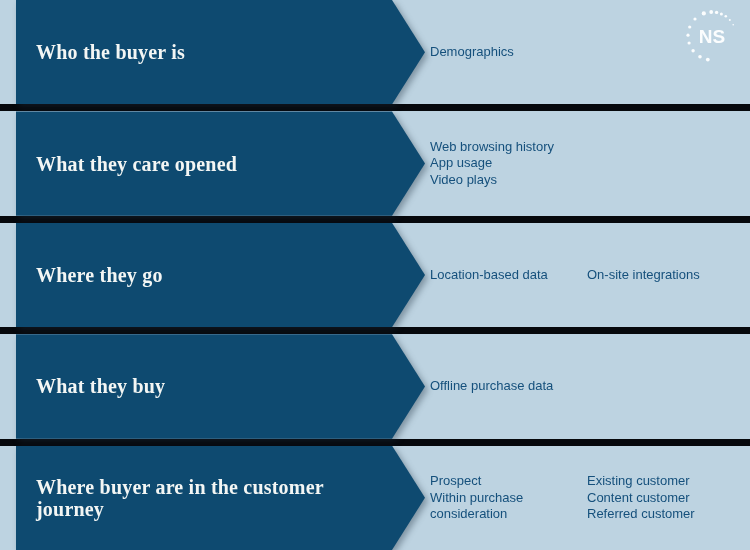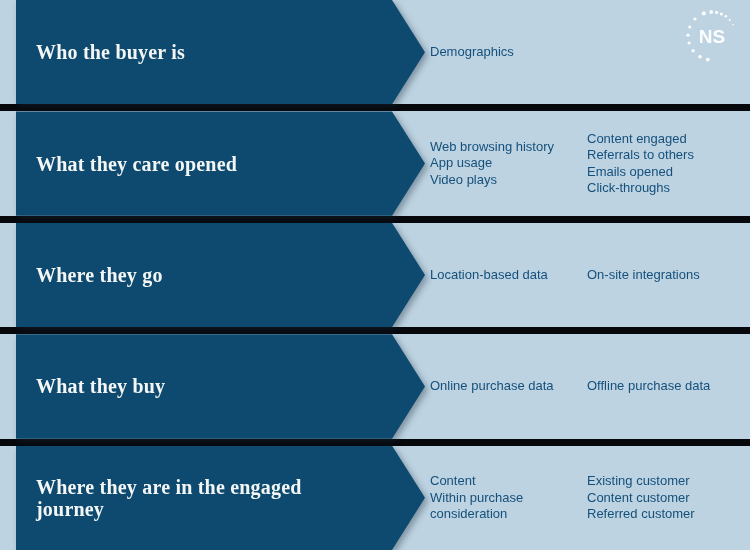--- a/index.html
+++ b/index.html
@@ -111,26 +111,20 @@
       <div class="arrow">
         <div class="row-title">What they care opened</div>
       </div>
     </div>
     <div class="cols">
       <div class="col col-1">
         <div class="line">Web browsing history</div>
         <div class="line">App usage</div>
         <div class="line">Video plays</div>
       </div>
-      <div class="col col-2">
-        <div class="line">Content engaged</div>
-        <div class="line">Referrals to others</div>
-        <div class="line">Emails opened</div>
-        <div class="line">Click-throughs</div>
-      </div>
     </div>
   </div>
 
   <div class="divider"></div>
 
   <div class="row">
     <div class="arrow-wrap">
       <div class="arrow">
         <div class="row-title">Where they go</div>
       </div>
@@ -147,40 +141,37 @@
 
   <div class="divider"></div>
 
   <div class="row">
     <div class="arrow-wrap">
       <div class="arrow">
         <div class="row-title">What they buy</div>
       </div>
     </div>
     <div class="cols">
-      <div class="col col-1">
-        <div class="line">Online purchase data</div>
-      </div>
       <div class="col col-2">
         <div class="line">Offline purchase data</div>
       </div>
     </div>
   </div>
 
   <div class="divider"></div>
 
   <div class="row">
     <div class="arrow-wrap">
       <div class="arrow">
-        <div class="row-title">Where they are in the engaged journey</div>
+        <div class="row-title">Where buyer are in the customer journey</div>
       </div>
     </div>
     <div class="cols">
       <div class="col col-1">
-        <div class="line">Content</div>
+        <div class="line">Prospect</div>
         <div class="line">Within purchase consideration</div>
       </div>
       <div class="col col-2">
         <div class="line">Existing customer</div>
         <div class="line">Content customer</div>
         <div class="line">Referred customer</div>
       </div>
     </div>
   </div>
 

